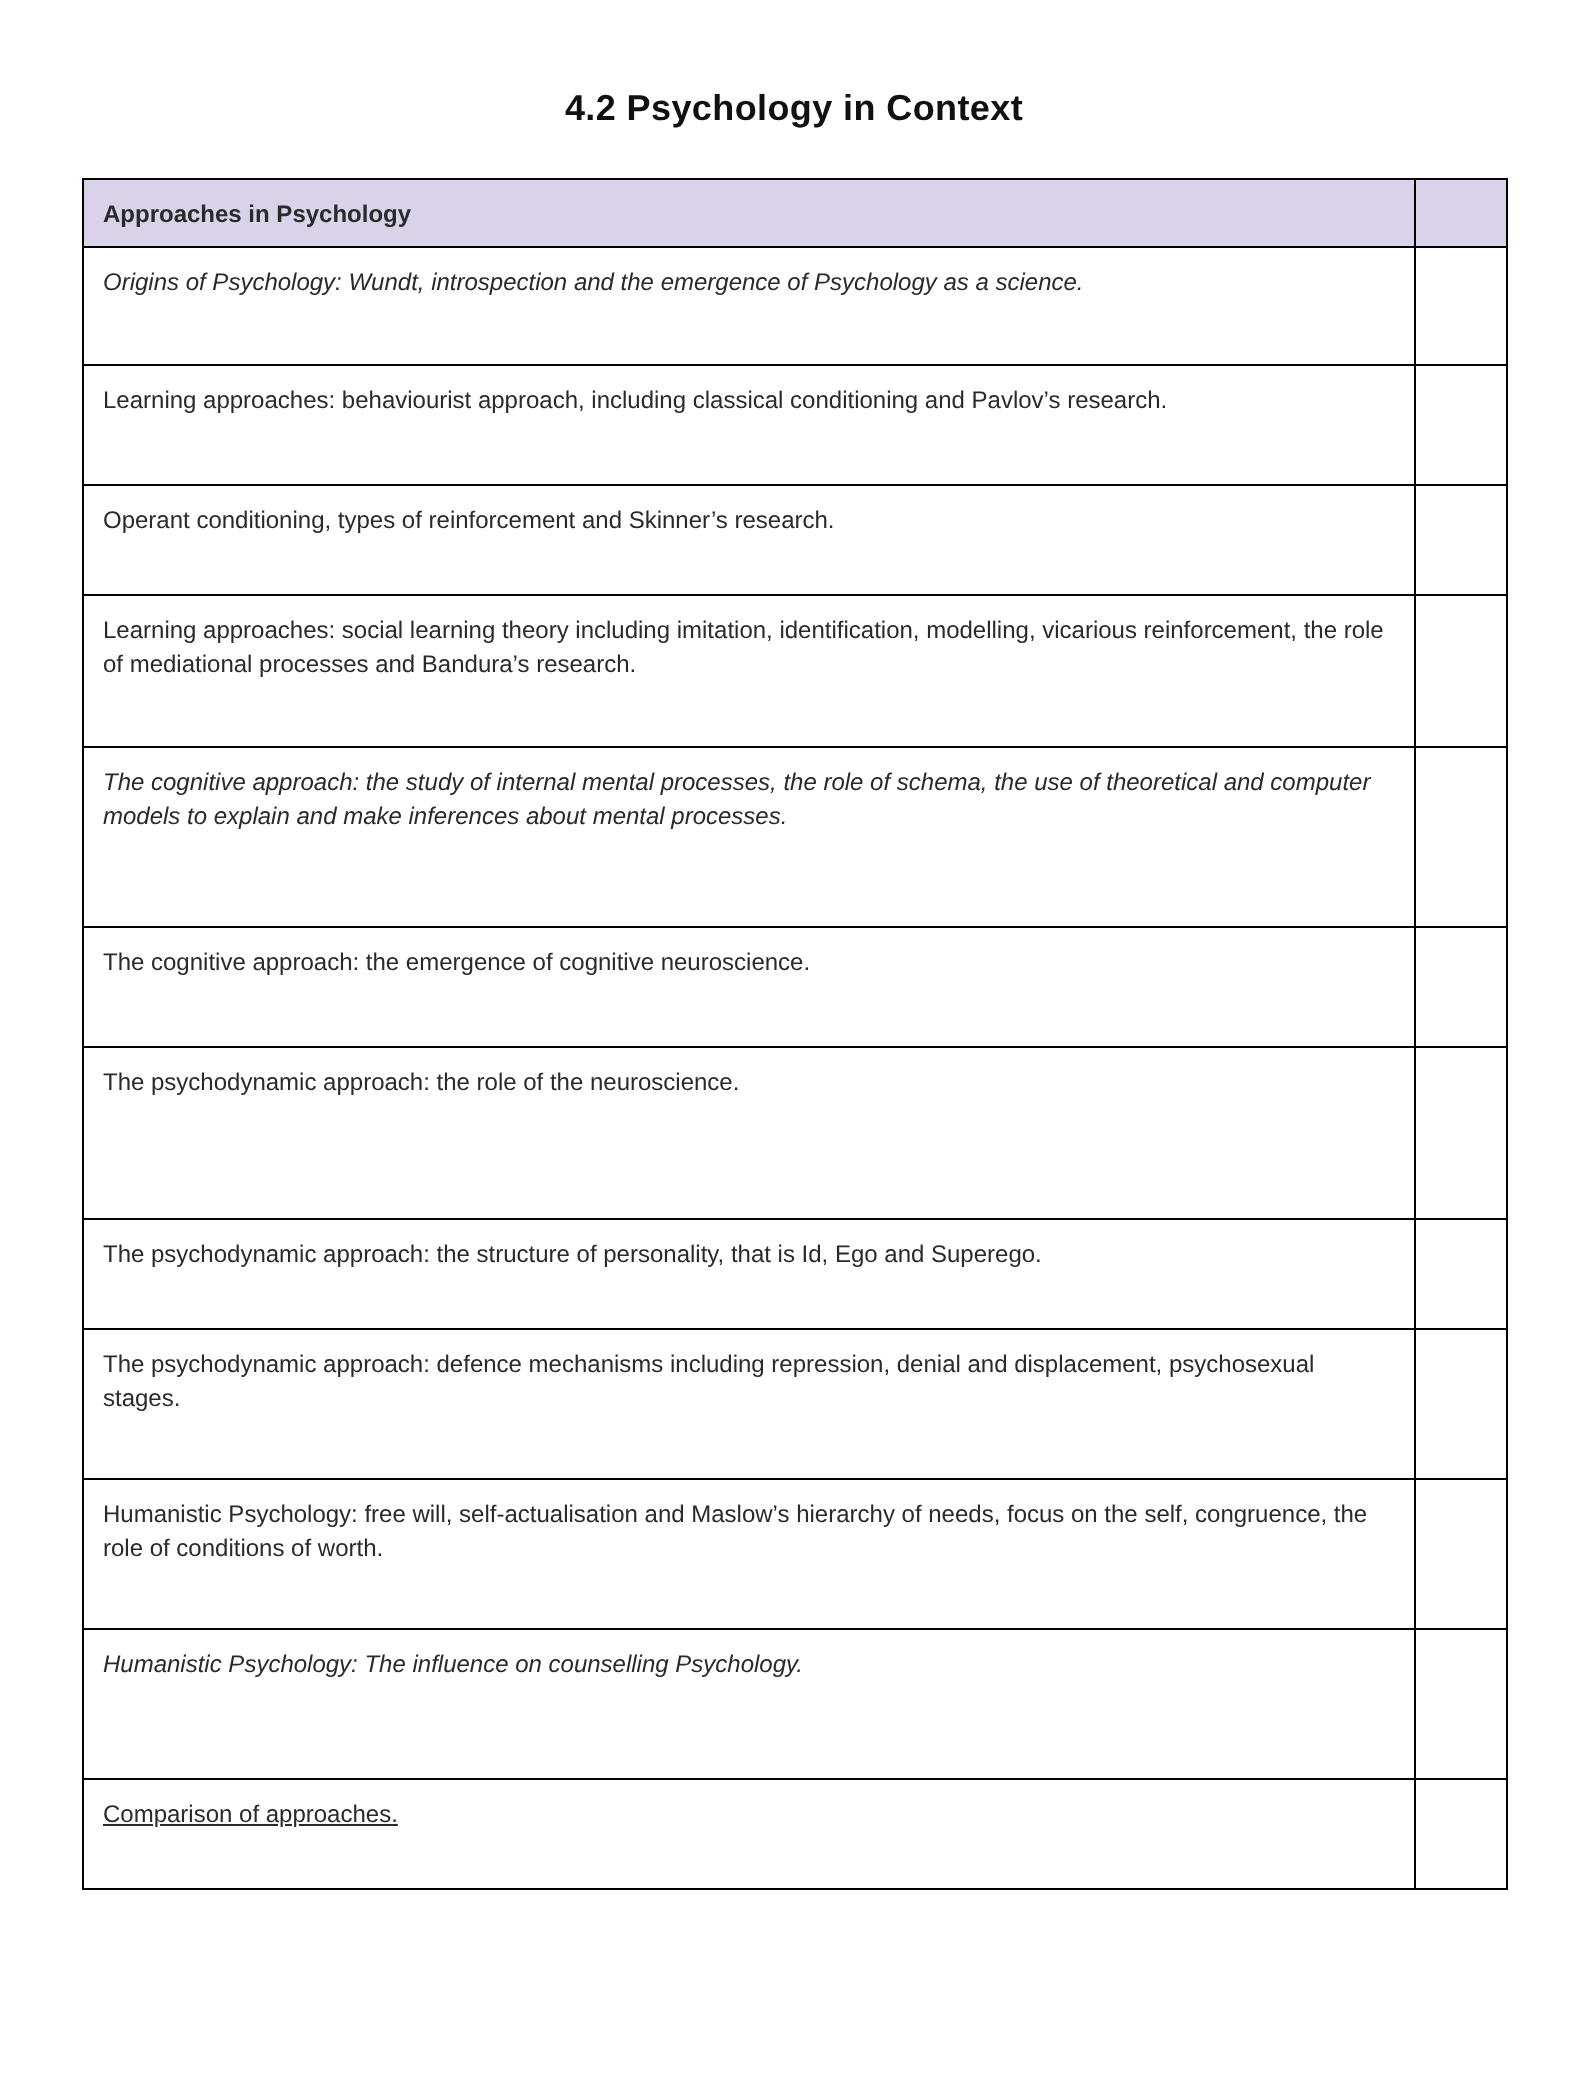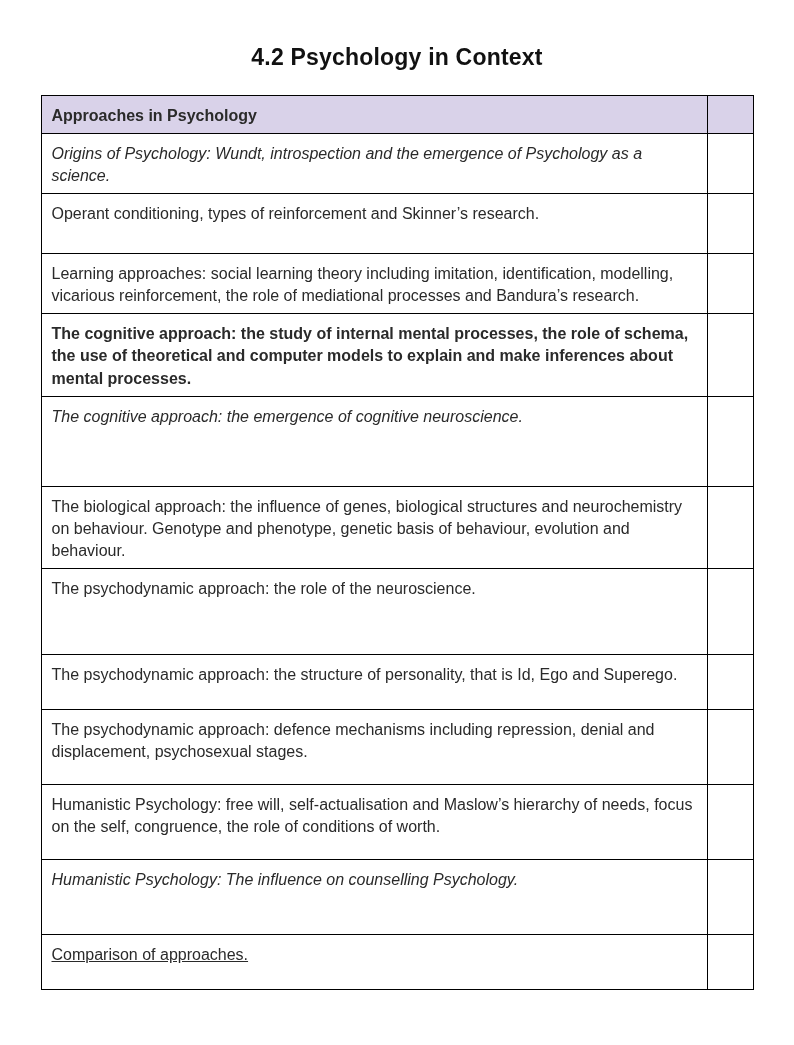--- a/index.html
+++ b/index.html
@@ -14,39 +14,39 @@
     color: #2a2a2a;
   }
   .page {
     width: 794px;
     height: 1045px;
     box-sizing: border-box;
     padding-top: 44px;
   }
   .title {
     text-align: center;
-    font-size: 23px;
+    font-size: 18px;
     font-weight: bold;
     color: #111111;
     margin: 0 0 24px 0;
     letter-spacing: 0.2px;
   }
   table.checklist {
     border-collapse: collapse;
     table-layout: fixed;
     width: 712px;
     margin: 0 auto;
   }
   table.checklist th,
   table.checklist td {
     border: 1px solid #000000;
     vertical-align: top;
     text-align: left;
     padding: 9px 10px 6px 10px;
-    font-size: 16px;
+    font-size: 12px;
     line-height: 1.38;
     color: #2a2a2a;
     overflow: hidden;
     word-wrap: break-word;
   }
   th.header-cell {
     background: #d9d2e9;
     font-weight: bold;
     font-size: 15px;
     color: #000000;
@@ -58,21 +58,21 @@
     background: #d9d2e9;
   }
   col.topic-col  { width: 666px; }
   col.check-col  { width: 46px; }
   td.check-cell  { background: #ffffff; }
 
   
   tbody tr:nth-child(1)  { height: 59px; font-style: italic; }
   tbody tr:nth-child(2)  { height: 60px; }
   tbody tr:nth-child(3)  { height: 55px; padding-left: 28px; }
-  tbody tr:nth-child(4)  { height: 76px; font-weight: bold; }
+  tbody tr:nth-child(4)  { height: 76px; }
   tbody tr:nth-child(5)  { height: 90px; font-style: italic; }
   tbody tr:nth-child(6)  { height: 60px; }
   tbody tr:nth-child(7)  { height: 86px; }
   tbody tr:nth-child(8)  { height: 55px; }
   tbody tr:nth-child(9)  { height: 75px; }
   tbody tr:nth-child(10) { height: 75px; }
   tbody tr:nth-child(11) { height: 75px; font-style: italic; }
   tbody tr:nth-child(12) { height: 55px; text-decoration: underline; }
   tbody tr:nth-child(13) { height: 55px; padding-left: 28px; }
 </style>
@@ -92,37 +92,37 @@
         <th class="header-cell">Approaches in Psychology</th>
         <th class="header-cell header-check"></th>
       </tr>
     </thead>
     <tbody>
       <tr>
         <td>Origins of Psychology: Wundt, introspection and the emergence of Psychology as a science.</td>
         <td class="check-cell"></td>
       </tr>
       <tr>
+        <td>Learning approaches: behaviourist approach, including classical conditioning and Pavlov’s research.</td>
+        <td class="check-cell"></td>
+      </tr>
+      <tr>
         <td>Operant conditioning, types of reinforcement and Skinner’s research.</td>
         <td class="check-cell"></td>
       </tr>
       <tr>
         <td>Learning approaches: social learning theory including imitation, identification, modelling, vicarious reinforcement, the role of mediational processes and Bandura’s research.</td>
         <td class="check-cell"></td>
       </tr>
       <tr>
         <td>The cognitive approach: the study of internal mental processes, the role of schema, the use of theoretical and computer models to explain and make inferences about mental processes.</td>
         <td class="check-cell"></td>
       </tr>
       <tr>
         <td>The cognitive approach: the emergence of cognitive neuroscience.</td>
-        <td class="check-cell"></td>
-      </tr>
-      <tr>
-        <td>The biological approach: the influence of genes, biological structures and neurochemistry on behaviour. Genotype and phenotype, genetic basis of behaviour, evolution and behaviour.</td>
         <td class="check-cell"></td>
       </tr>
       <tr>
         <td>The psychodynamic approach: the role of the neuroscience.</td>
         <td class="check-cell"></td>
       </tr>
       <tr>
         <td>The psychodynamic approach: the structure of personality, that is Id, Ego and Superego.</td>
         <td class="check-cell"></td>
       </tr>

